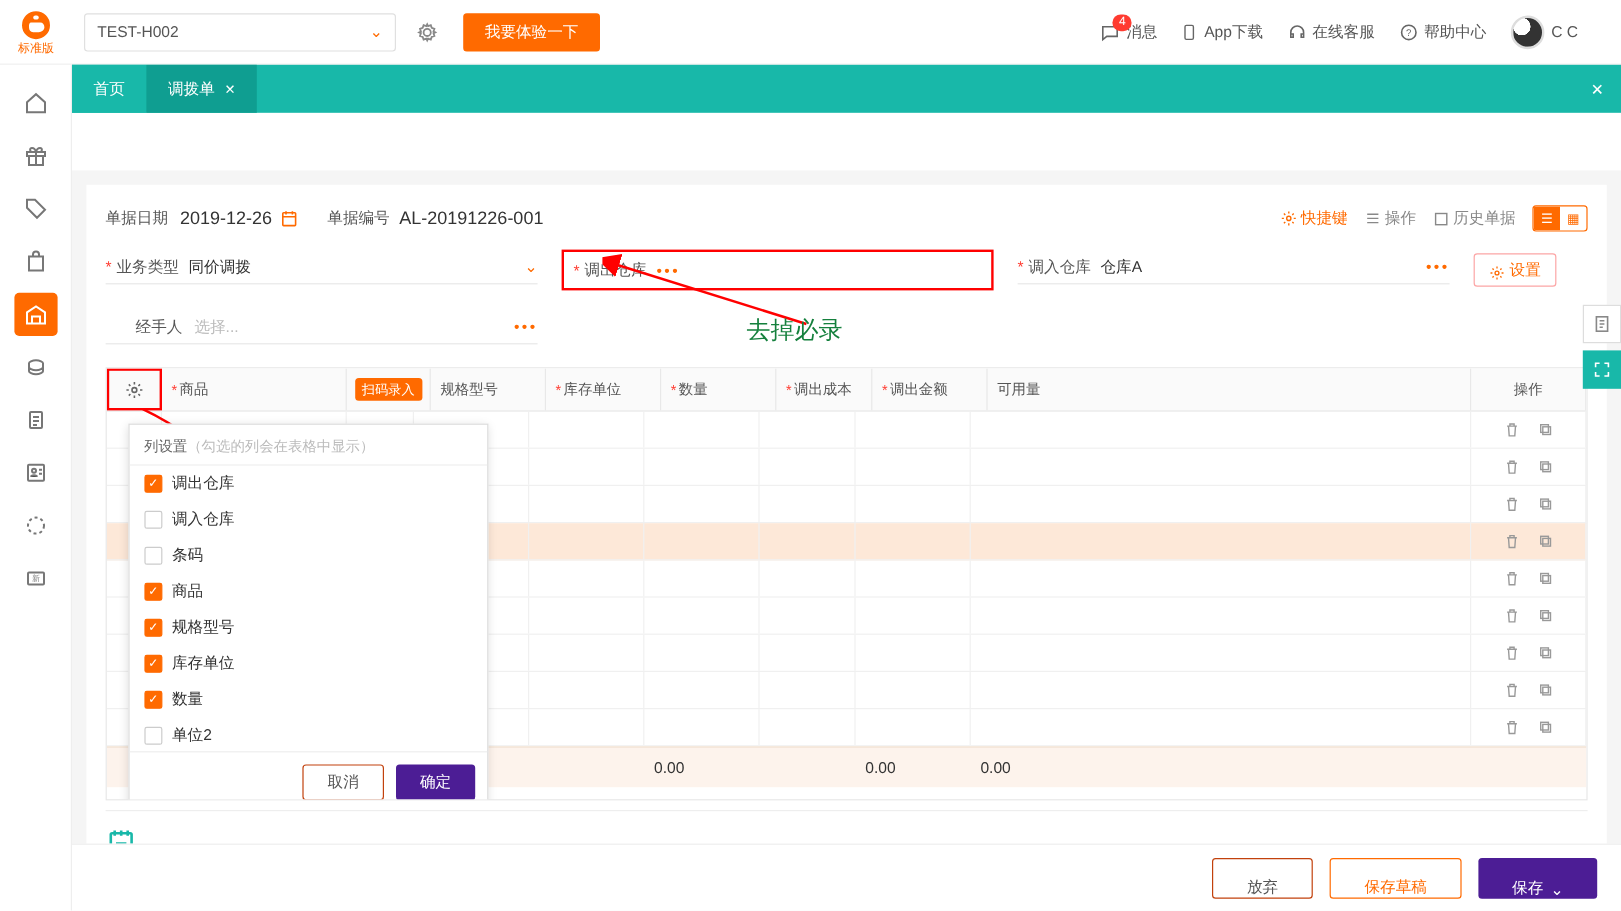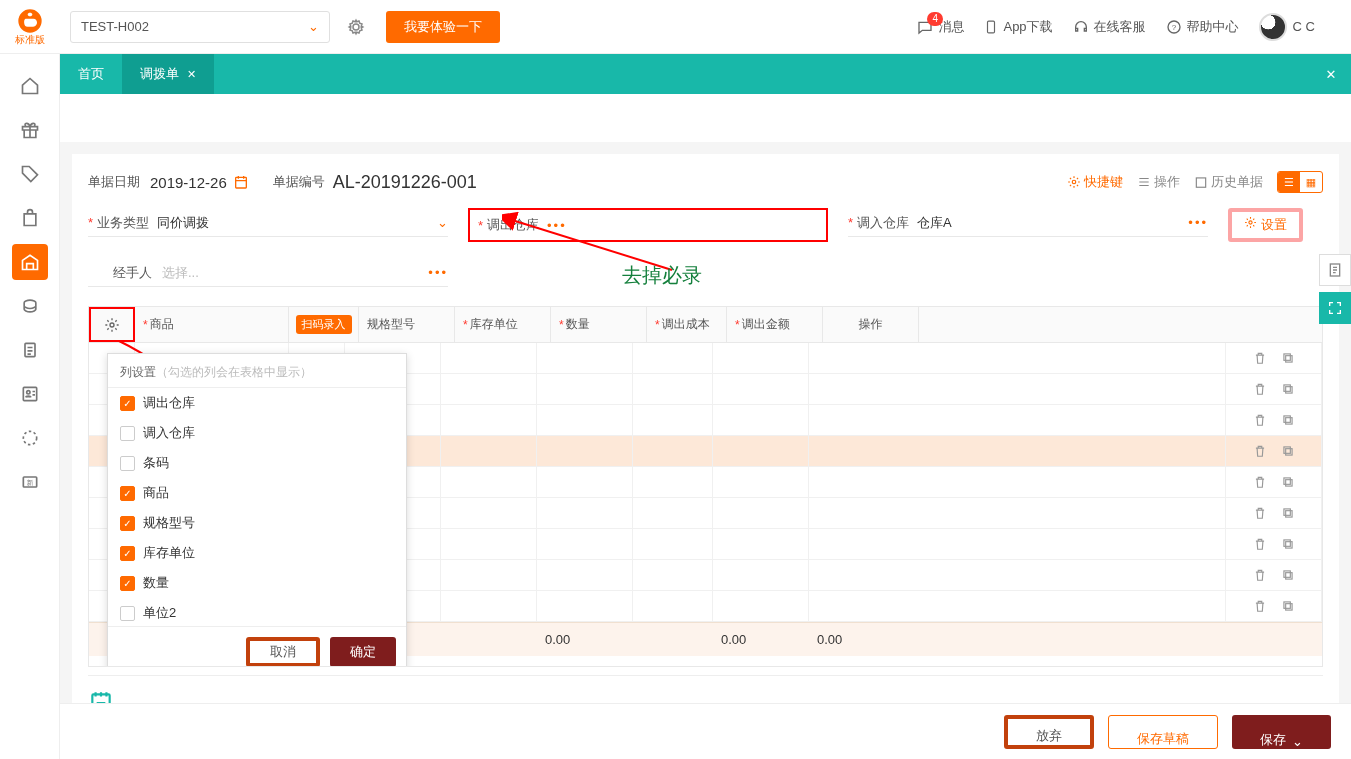--- a/index.html
+++ b/index.html
@@ -34,39 +34,39 @@
 
 
 .content { position: absolute; left: 60px; right: 0; top: 94px; bottom: 0; background: #f5f5f5; padding: 12px; overflow: hidden; margin-top: 48px; }
 .panel { background: #fff; padding: 10px 16px 0 16px; height: 100%; display: flex; flex-direction: column; position: relative; }
 
 .docinfo { display: flex; align-items: center; height: 36px; }
 .docinfo .lbl { color: #555; margin-right: 10px; }
 .docinfo .date { color: #333; font-size: 15px; margin-right: 6px; }
 .docinfo .cal { color: #ff6a00; margin-right: 24px; }
 .docinfo .docno-lbl { color: #555; margin-right: 8px; }
-.docinfo .docno { color: #333; font-size: 18px; }
+.docinfo .docno { color: #333; font-size: 15px; }
 .docinfo .right-tools { margin-left: auto; display: flex; align-items: center; gap: 14px; }
 .rt-link { color: #ff6a00; cursor: pointer; display: flex; align-items: center; gap: 3px; }
 .rt-gray { color: #888; cursor: pointer; display: flex; align-items: center; gap: 3px; }
 .seg { display: flex; border: 1px solid #ff6a00; border-radius: 3px; overflow: hidden; }
 .seg div { width: 22px; height: 20px; display: flex; align-items: center; justify-content: center; font-size: 11px; }
 .seg .on { background: #ff6a00; color: #fff; }
 .seg .off { color: #ff6a00; }
 
 .formrow { display: flex; align-items: center; height: 50px; gap: 20px; }
 .fld { display: flex; align-items: center; flex: 1; border-bottom: 1px solid #e8e8e8; padding-bottom: 4px; position: relative; }
 .fld .req { color: #ff3b30; margin-right: 4px; }
 .fld .flbl { color: #555; width: 60px; }
 .fld .fval { color: #333; flex: 1; }
 .fld .fph { color: #bbb; flex: 1; }
 .fld .chev-d { color: #ff6a00; }
 .fld .dots { color: #ff6a00; letter-spacing: 2px; }
 .fld.highlighted { border: 2px solid #ff0000; padding: 6px 8px; border-bottom: 2px solid #ff0000; }
-.settings-btn { border: 4px solid #fca5a5; color: #ff6a00; border-radius: 3px; padding: 4px 12px; cursor: pointer; display: flex; align-items: flex-start; gap: 4px; }
+.settings-btn { border: 1px solid #fca5a5; color: #ff6a00; border-radius: 3px; padding: 4px 12px; cursor: pointer; display: flex; align-items: flex-end; gap: 4px; }
 
 .annotation { position: absolute; color: #15803d; font-size: 20px; pointer-events: none; }
 .arrow-svg { position: absolute; pointer-events: none; }
 
 
 .tblwrap { flex: 1; border: 1px solid #e8e8e8; margin-top: 6px; position: relative; overflow: hidden; }
 .thead { display: flex; background: #fafafa; height: 36px; border-bottom: 1px solid #e8e8e8; }
 .th { display: flex; align-items: center; padding: 0 8px; border-right: 1px solid #e8e8e8; color: #555; font-size: 12px; }
 .th .req { color: #ff3b30; margin-right: 2px; }
 .th-gear { width: 46px; justify-content: center; cursor: pointer; border: 2px solid #ff0000; }
@@ -105,22 +105,22 @@
 .colpop-title { padding: 10px 12px 6px; color: #666; font-size: 12px; }
 .colpop-hint { color: #bbb; }
 .colpop-list { max-height: 240px; overflow-y: auto; border-top: 1px solid #eee; border-bottom: 1px solid #eee; position: relative; }
 .colpop-list::-webkit-scrollbar { width: 12px; }
 .colpop-list::-webkit-scrollbar-thumb { background: #ccc; }
 .colitem { display: flex; align-items: center; padding: 6px 12px; cursor: pointer; }
 .chk { width: 15px; height: 15px; border: 1px solid #ccc; border-radius: 2px; margin-right: 8px; display: flex; align-items: center; justify-content: center; }
 .chk.on { background: #ff6a00; border-color: #ff6a00; color: #fff; font-size: 10px; }
 .colpop-actions { display: flex; justify-content: flex-end; padding: 10px; gap: 10px; }
 .btn { height: 30px; padding: 0 20px; border-radius: 3px; cursor: pointer; display: flex; align-items: center; }
-.btn-default { border: 4px solid #c2410c; background: #fff; color: #555; }
-.btn-primary { background: #7f1d1d; color: #fff; }
+.btn-default { border: 1px solid #c2410c; background: #fff; color: #555; }
+.btn-primary { background: #4c1d95; color: #fff; }
 .btn-outline { border: 1px solid #ff6a00; color: #ff6a00; background: #fff; }
 
 .red-arrow2 { position: absolute; pointer-events: none; }
 
 
 .remarks { display: flex; align-items: center; padding: 14px 0; border-top: 1px solid #eee; margin-top: 8px; }
 .remarks-icon { width: 56px; text-align: center; color: #18b8a9; }
 .remarks-icon .ri-lbl { font-size: 11px; color: #888; margin-top: 2px; }
 .remarks input { flex: 1; border: none; outline: none; font-size: 13px; color: #333; }
 
@@ -379,20 +379,21 @@
             <span>数量</span>
           </div>
         <div class="th th-cost">
             <span class="req">*</span>
             <span>调出成本</span>
           </div>
         <div class="th th-amt">
             <span class="req">*</span>
             <span>调出金额</span>
           </div>
+        <div class="th th-avail">可用量</div>
         <div class="th th-op">操作</div>
       </div>
       <div class="tbody" id="tbody">
           <div class="trow">
             <div class="td td-gear"></div>
             <div class="td td-prod"></div>
             <div class="td td-scan"></div>
             <div class="td td-spec"></div>
             <div class="td td-unit"></div>
             <div class="td td-qty"></div>

